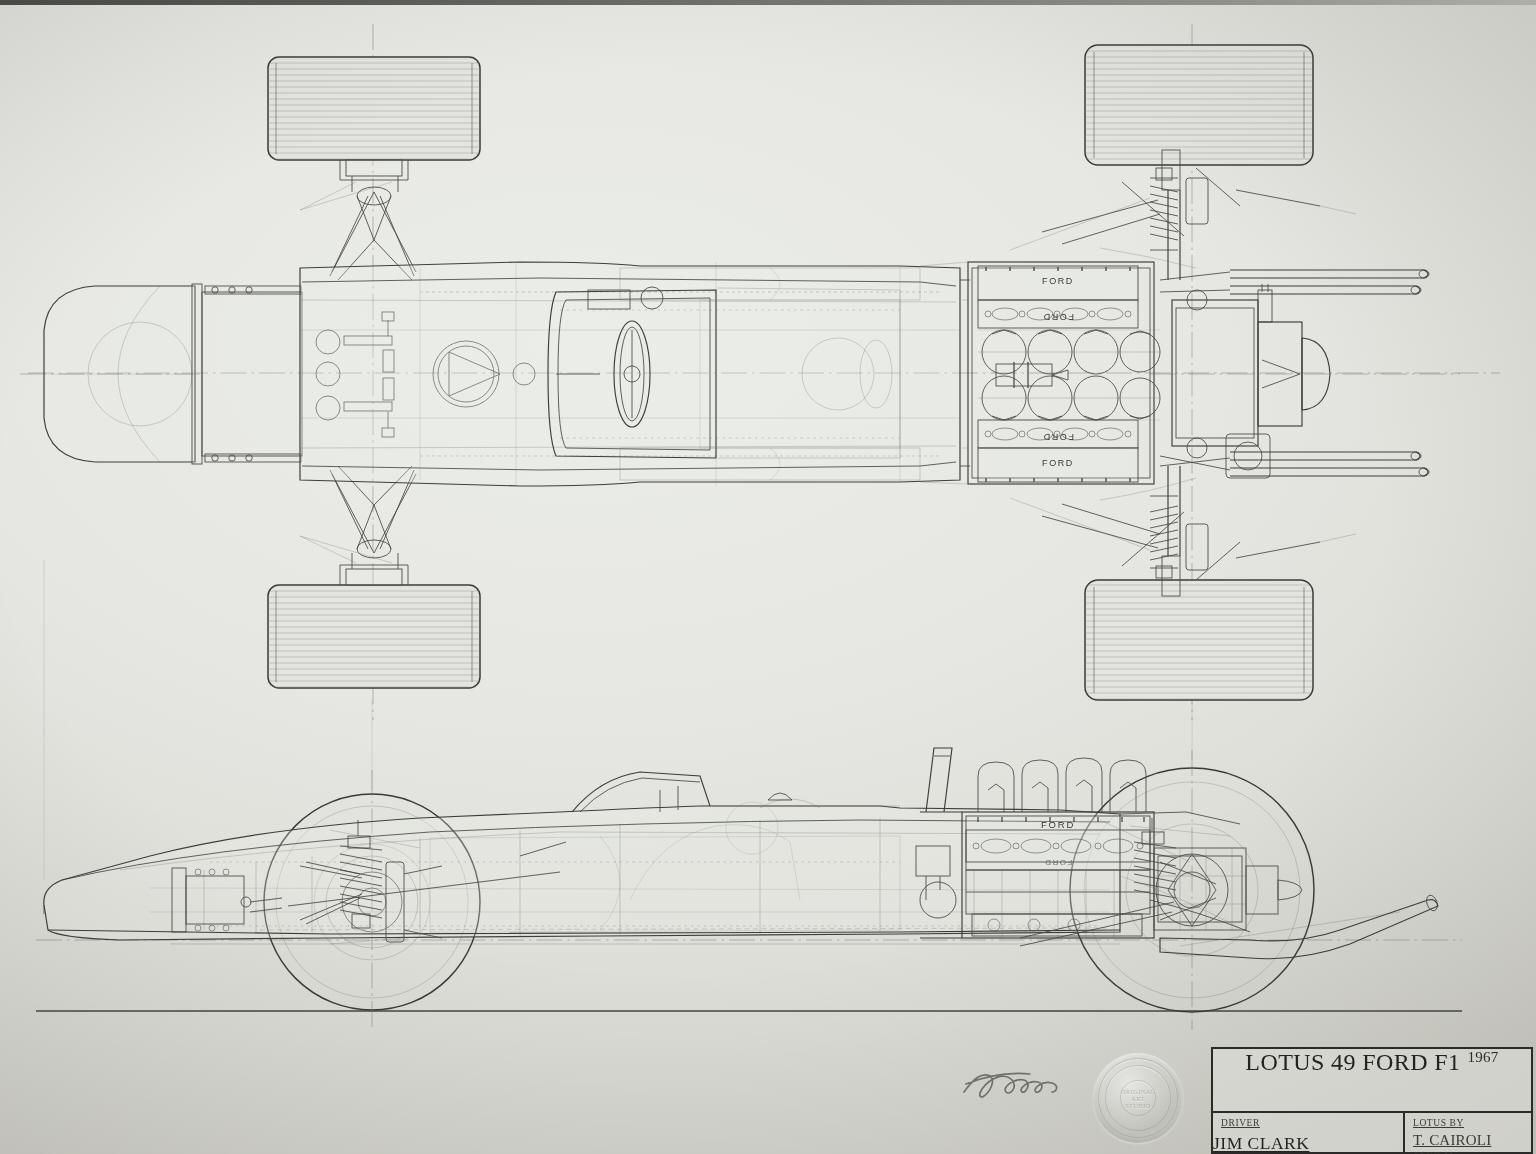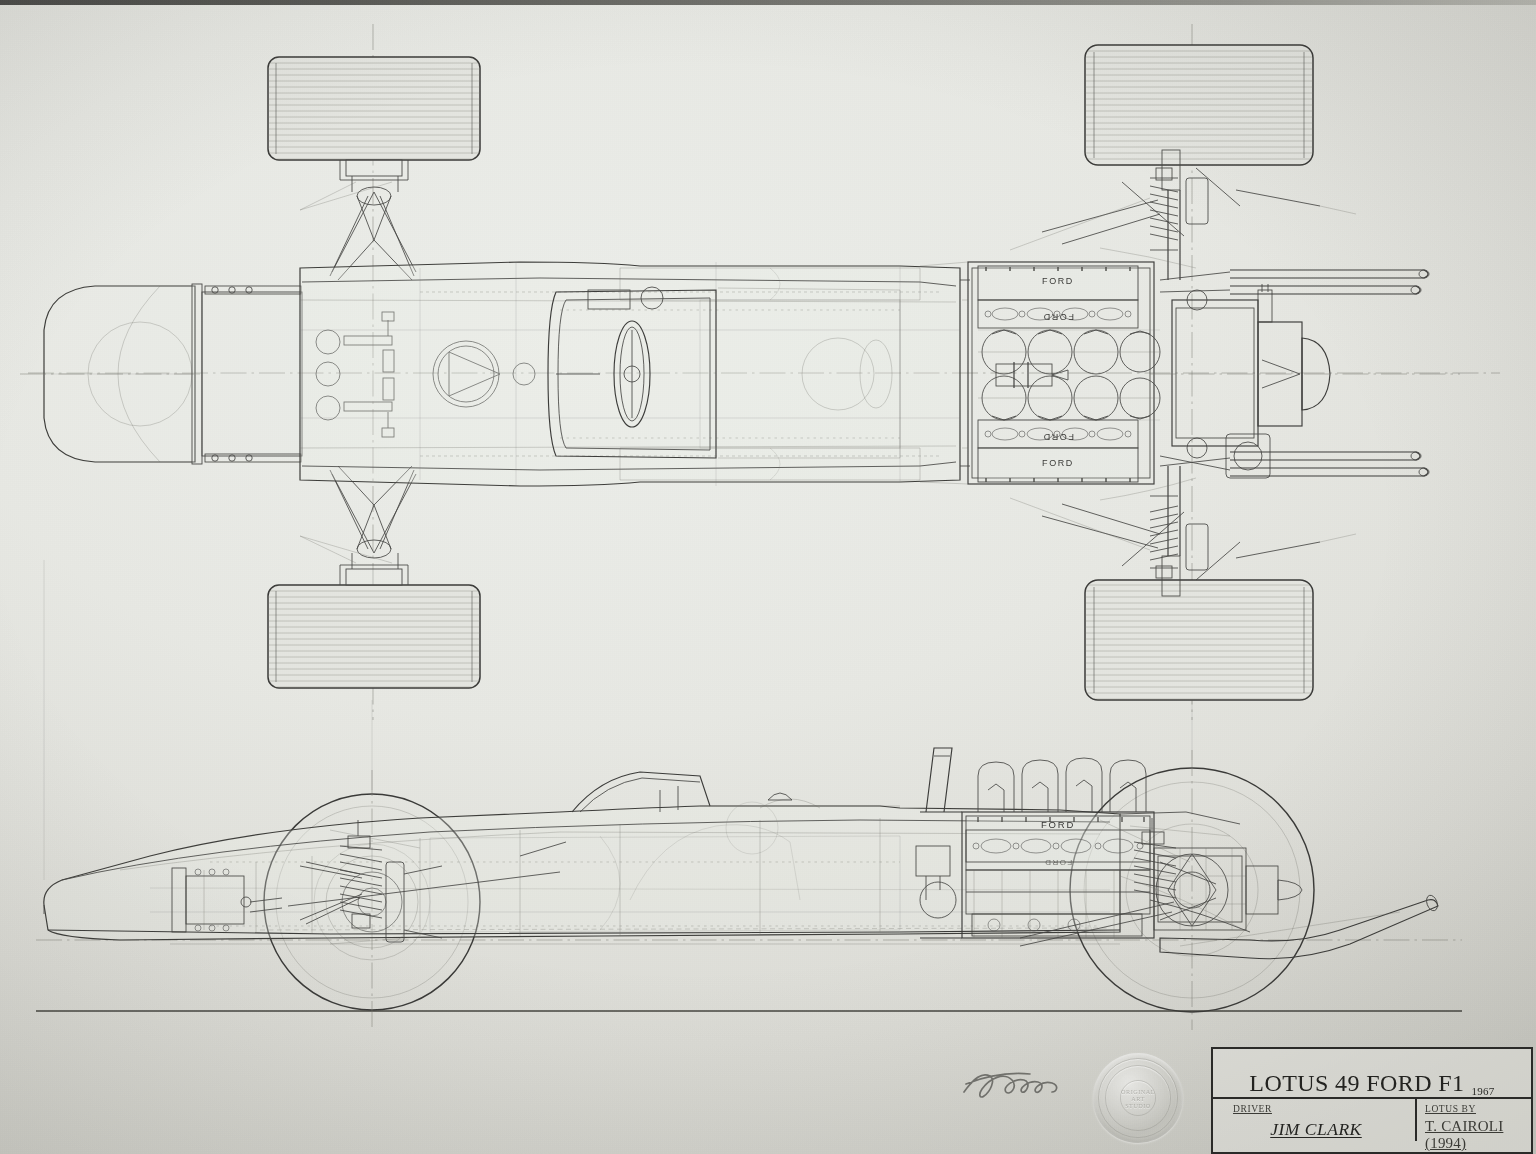--- a/index.html
+++ b/index.html
@@ -32,31 +32,31 @@
   .tyreL{fill:none;stroke:#3a3a38;stroke-width:1.45;}
   .body{fill:rgba(236,237,233,.30);stroke:#3e3e3b;stroke-width:1.2;}
   .body2{fill:rgba(234,235,231,.22);stroke:#4a4a47;stroke-width:.9;}
   .nofill{fill:none;}
   .hatch{fill:none;stroke:#5a5a55;stroke-width:.45;opacity:.55;}
   .groundline{stroke:#44443f;stroke-width:1.5;fill:none;}
 
   
   #titleblock{position:absolute;left:1211px;top:1047px;width:322px;height:107px;
     border:2.2px solid #2a2a28;background:rgba(224,224,218,.55);box-sizing:border-box;}
-  #tb-title-row{height:50px;border-bottom:2.2px solid #2a2a28;display:flex;align-items:flex-end;
+  #tb-title-row{height:64px;border-bottom:2.2px solid #2a2a28;display:flex;align-items:flex-start;
     justify-content:center;box-sizing:border-box;}
   #tb-title{font-size:24px;letter-spacing:.4px;color:#232320;white-space:nowrap;}
-  #tb-year{font-size:11px;margin-left:7px;color:#2b2b28;letter-spacing:.3px;}
-  #tb-lower{display:flex;height:42px;margin-left:12px;}
+  #tb-year{font-size:15px;margin-left:7px;color:#2b2b28;letter-spacing:.3px;}
+  #tb-lower{display:flex;height:42px;}
   #tb-driver{flex:0 0 192px;border-right:2.2px solid #2a2a28;position:relative;box-sizing:border-box;}
   #tb-drawn{flex:1;position:relative;box-sizing:border-box;}
   .tb-lab{position:absolute;left:8px;top:5px;font-size:9.5px;letter-spacing:.6px;color:#3b3b36;
     text-decoration:underline;text-underline-offset:1px;}
-  #tb-driver-val{position:absolute;left:0;right:8px;top:20px;text-align:center;font-size:17.5px;
-    letter-spacing:.5px;color:#242421;text-decoration:underline;text-underline-offset:2px;font-style:italic;}
+  #tb-driver-val{position:absolute;left:0;right:8px;top:20px;text-align:left;font-size:17.5px;
+    letter-spacing:.5px;color:#242421;text-decoration:underline;text-underline-offset:2px;}
   #tb-drawn-val{position:absolute;left:8px;top:19px;font-size:15px;letter-spacing:.2px;color:#3a3a35;
     text-decoration:underline;text-underline-offset:1px;}
 
   
   #seal{position:absolute;left:1093px;top:1053px;width:90px;height:90px;border-radius:50%;
     background:radial-gradient(circle at 40% 34%, rgba(255,255,255,.55), rgba(0,0,0,.035) 62%, rgba(0,0,0,.01));
     box-shadow:inset 0 2px 4px rgba(255,255,255,.65), inset 0 -2px 4px rgba(90,90,85,.22),
                0 1px 2px rgba(255,255,255,.45);
     opacity:.9;}
   #seal .ring{position:absolute;border-radius:50%;border:1px solid rgba(120,120,112,.30);

